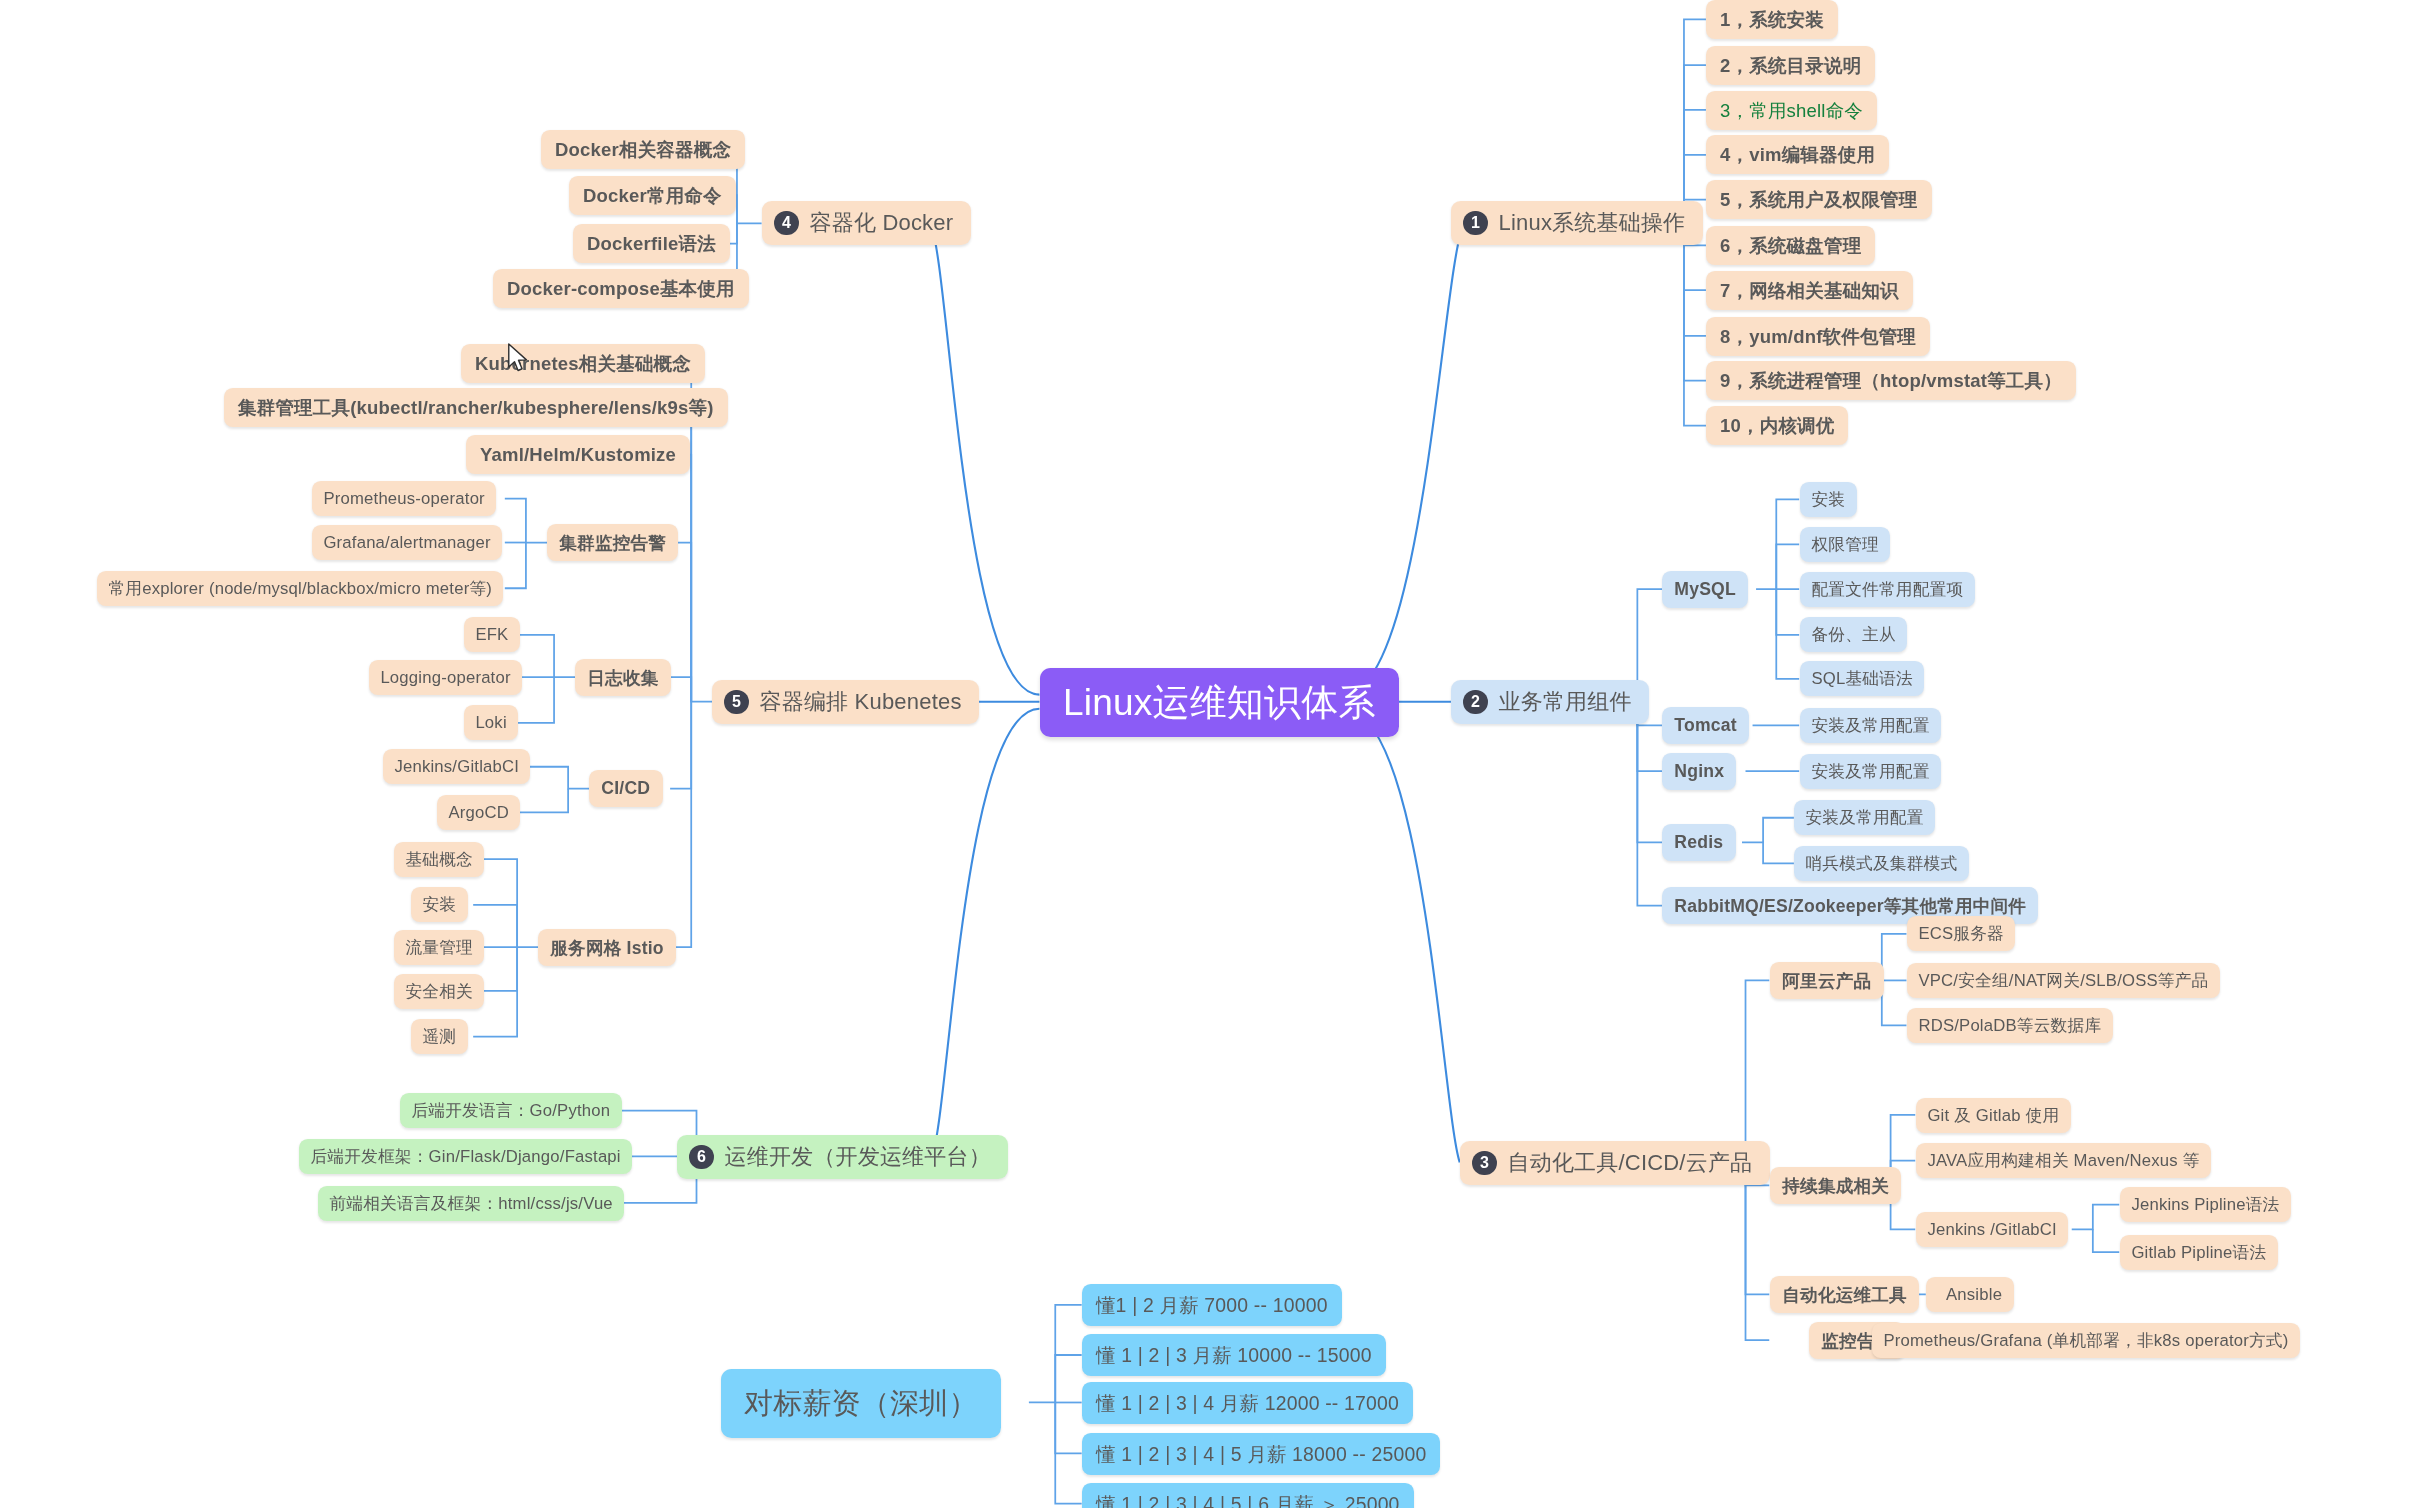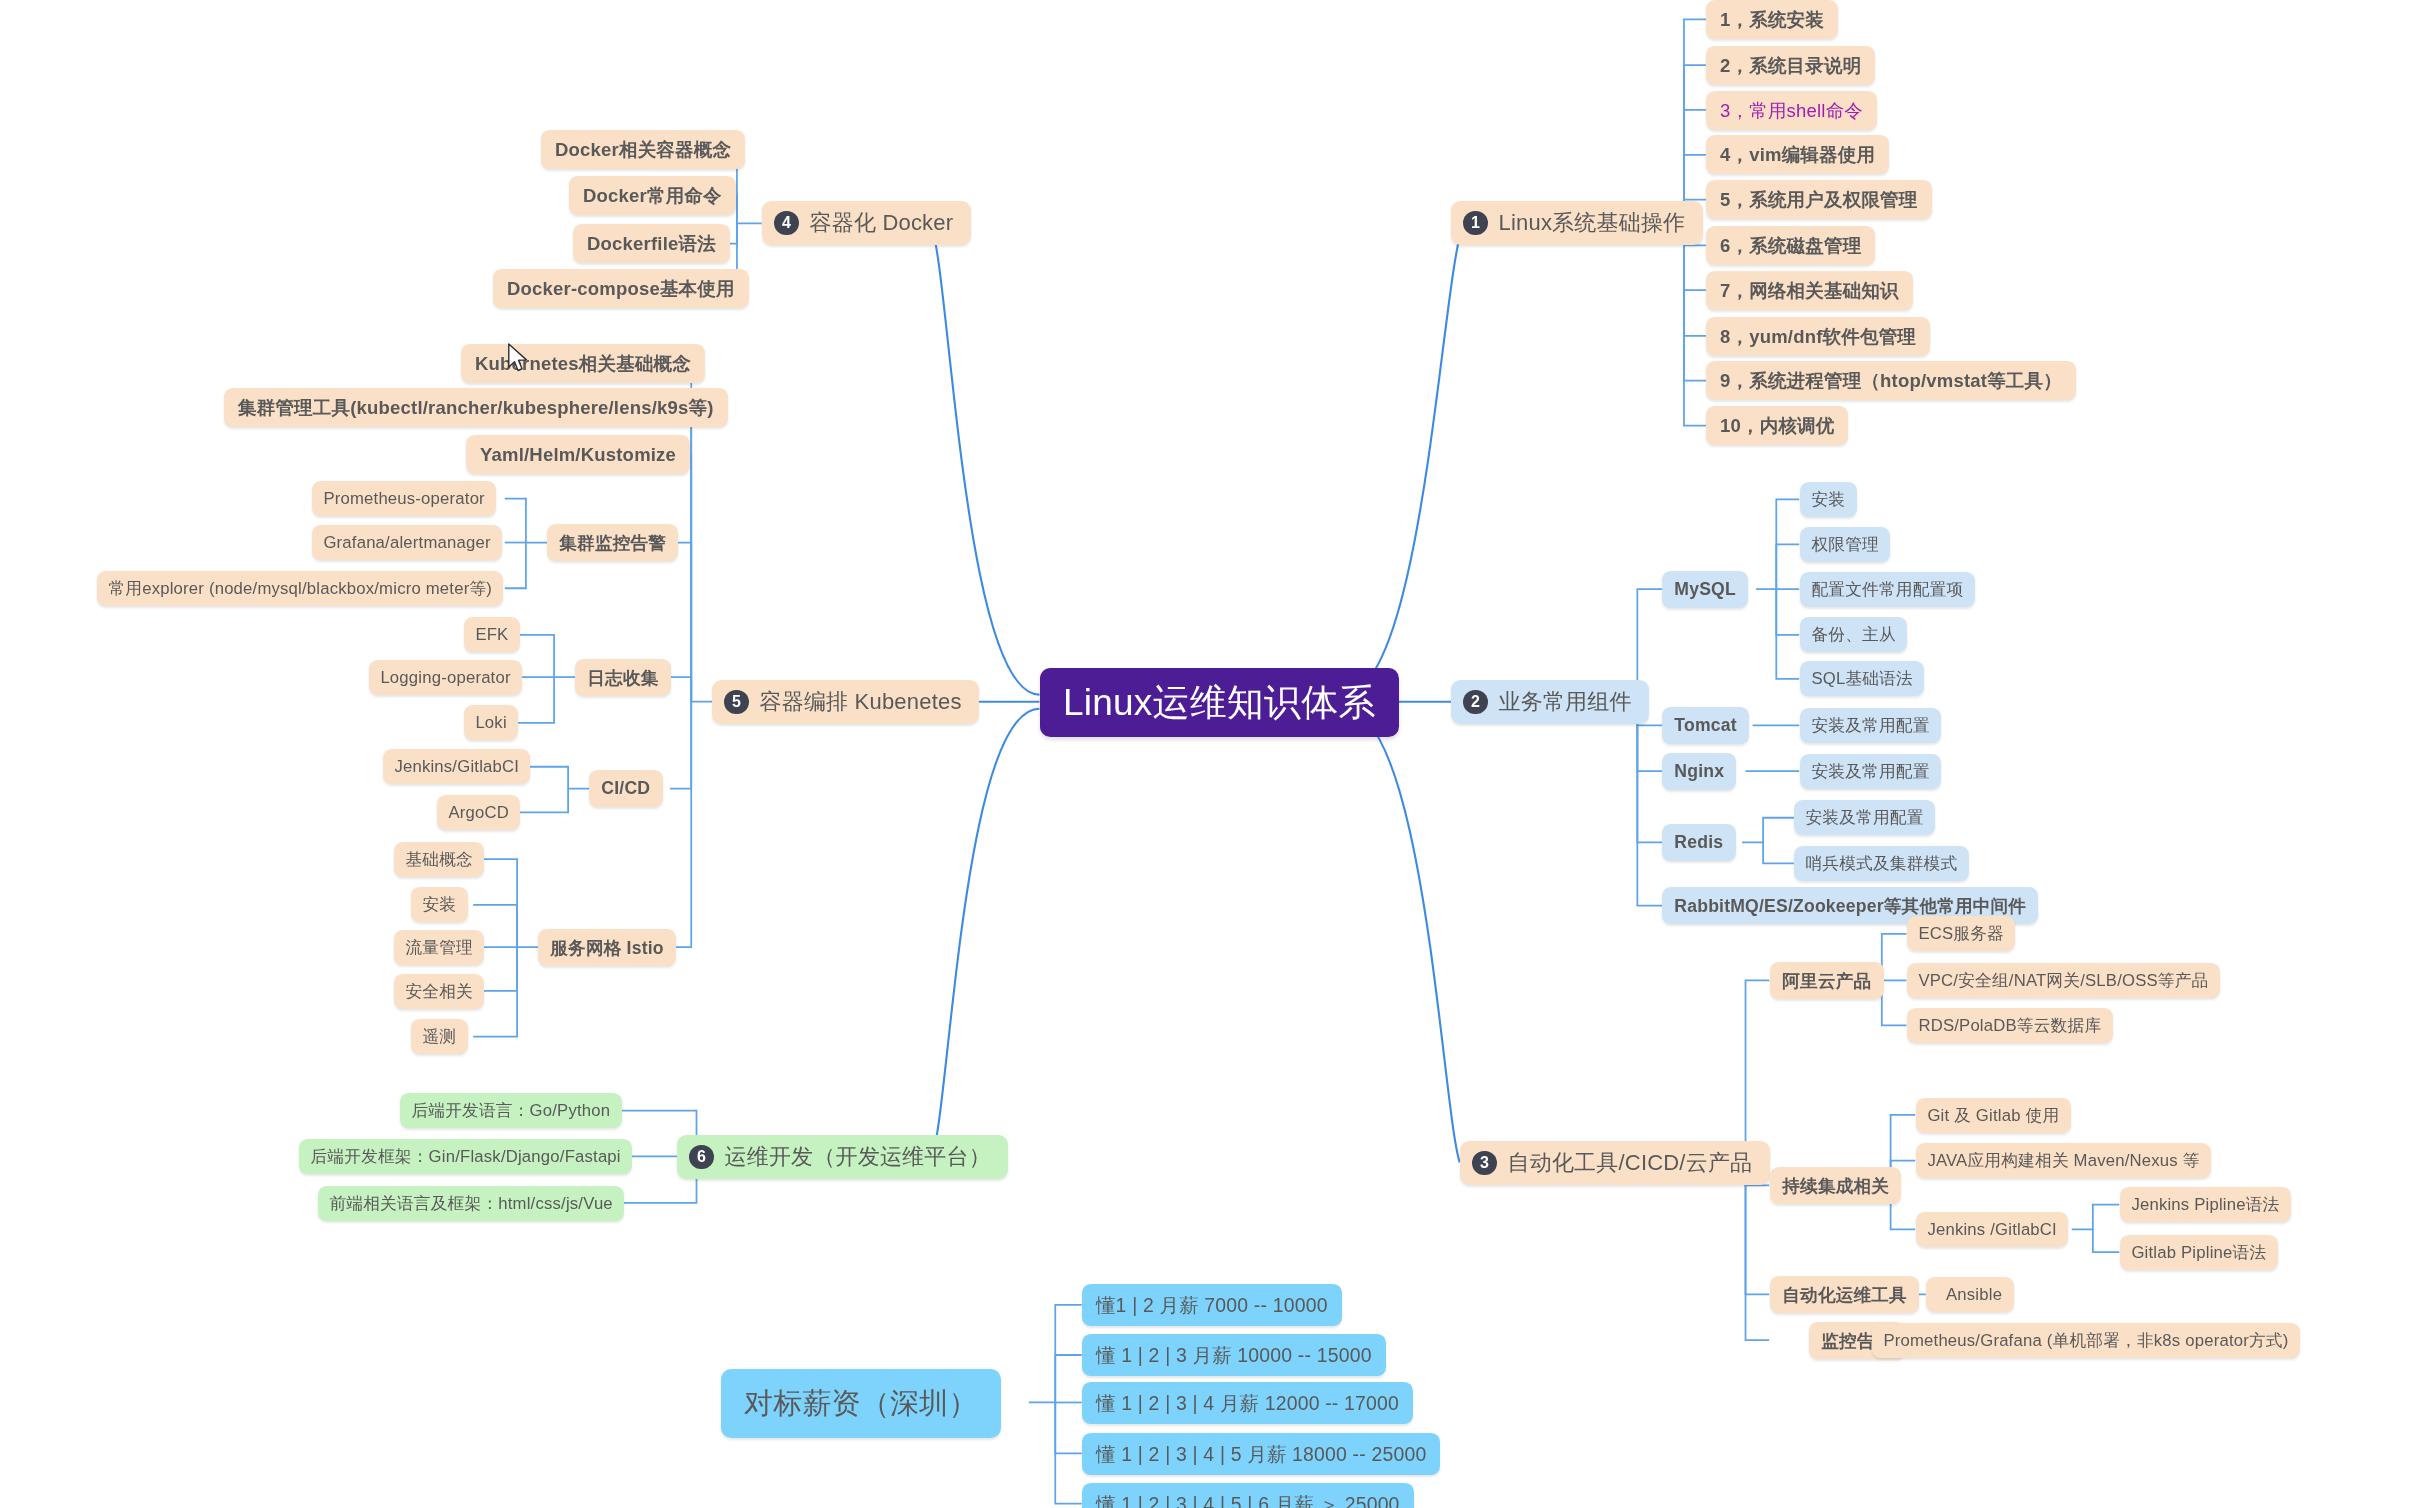--- a/index.html
+++ b/index.html
@@ -17,21 +17,21 @@
     box-sizing:border-box;
     display:flex;align-items:center;
     border-radius:8.8px;
     white-space:nowrap;
     box-shadow:0 1.8px 2.6px rgba(0,0,0,0.10);
     color:#595959;
     letter-spacing:0.2px;
   }
   
   .n-root{
-    background:#4c1d95;color:#ffffff;
+    background:#8b5cf6;color:#ffffff;
     font-size:37px;font-weight:400;
     padding:0 23px;height:69px;border-radius:10.6px;
     box-shadow:0 2.6px 4.4px rgba(0,0,0,0.13);
   }
   .n-orange{background:#fbe0c8;}
   .n-blue{background:#cfe3f7;}
   .n-green{background:#c5f2c0;}
   .n-pink{background:#7dd3fc;}
 
   
@@ -48,21 +48,21 @@
   .salary-item{font-size:19.4px;font-weight:400;padding:0 14px;height:42px;border-radius:8.8px;}
 
   .badge{
     width:24.6px;height:24.6px;border-radius:50%;
     background:#3f4250;color:#ffffff;
     font-size:16px;font-weight:bold;
     display:inline-flex;align-items:center;justify-content:center;
     margin-right:10.6px;flex:0 0 auto;
     line-height:1;
   }
-  .dim{color:#a21caf;}
+  .dim{color:#15803d;}
   .lbl{display:inline-block;}
 
   
   .cursor{position:absolute;width:0;height:0;pointer-events:none;}
 </style>
 </head>
 <body>
 
 <div id="stage">
 

